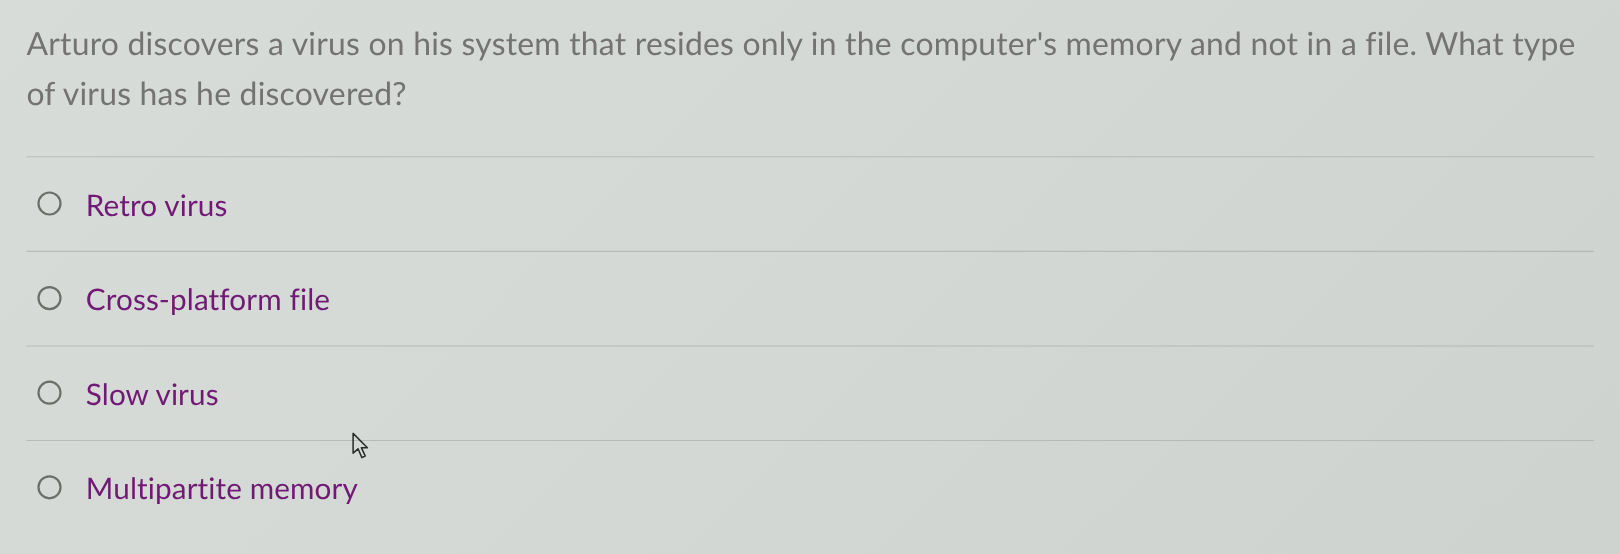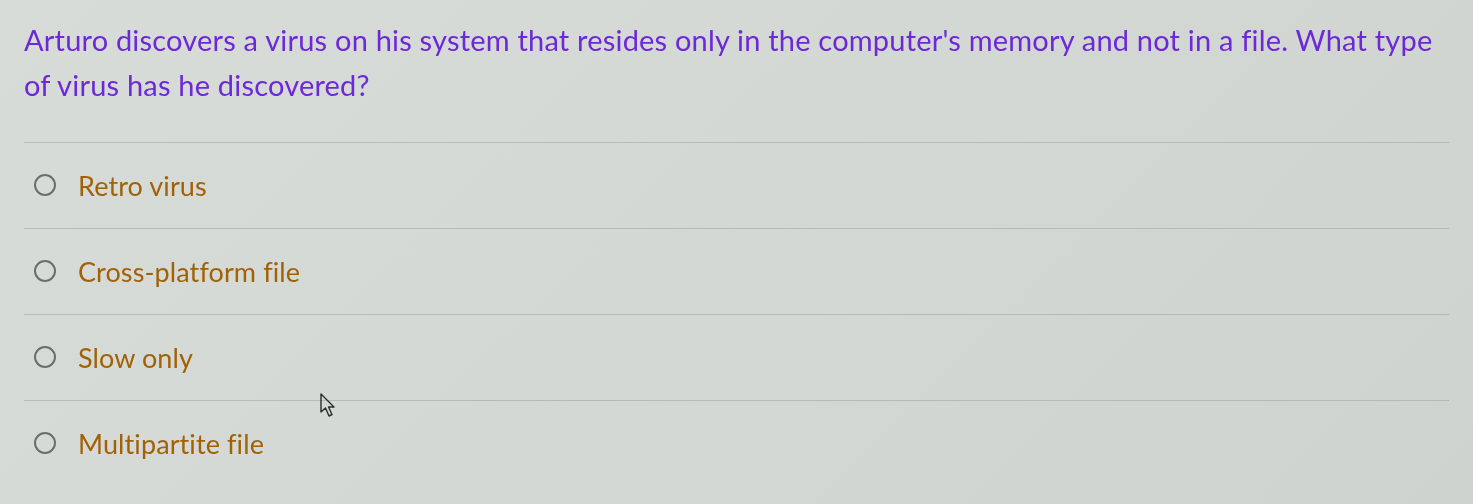--- a/index.html
+++ b/index.html
@@ -14,21 +14,21 @@
       font-family: 'Lato', 'Helvetica Neue', Arial, sans-serif;
       color: #2a2e2a;
       overflow: hidden;
     }
     .question-container {
       padding: 18px 24px 0 24px;
     }
     .question-text {
       font-size: 29px;
       line-height: 1.55;
-      color: #6d28d9;
+      color: #737373;
       font-weight: 400;
       margin-bottom: 34px;
       letter-spacing: 0.2px;
     }
     .options {
       border-top: 1px solid rgba(130, 135, 130, 0.35);
     }
     .option-row {
       display: flex;
       align-items: center;
@@ -44,21 +44,21 @@
       width: 22px;
       height: 22px;
       border: 2px solid #6a6f6a;
       border-radius: 50%;
       flex-shrink: 0;
       margin-right: 22px;
       background: transparent;
     }
     .option-label {
       font-size: 27px;
-      color: #a16207;
+      color: #701a75;
       font-weight: 400;
       letter-spacing: 0.1px;
     }
     .cursor-icon {
       position: absolute;
       left: 320px;
       top: 393px;
       width: 18px;
       height: 26px;
       pointer-events: none;
@@ -81,26 +81,26 @@
       <span class="option-label">Retro virus</span>
     </div>
 
     <div class="option-row">
       <span class="radio-circle"></span>
       <span class="option-label">Cross-platform file</span>
     </div>
 
     <div class="option-row">
       <span class="radio-circle"></span>
-      <span class="option-label">Slow only</span>
+      <span class="option-label">Slow virus</span>
     </div>
 
     <div class="option-row">
       <span class="radio-circle"></span>
-      <span class="option-label">Multipartite file</span>
+      <span class="option-label">Multipartite memory</span>
     </div>
 
   </div>
 </div>
 
 <div class="cursor-icon">
   <svg viewBox="0 0 18 26" xmlns="http://www.w3.org/2000/svg">
     <path d="M1 1 L1 19 L5.5 15 L9 23 L12 21.5 L8.5 14 L14 14 Z" fill="none" stroke="#2a2e2a" stroke-width="1.4" stroke-linejoin="round"></path>
   </svg>
 </div>

